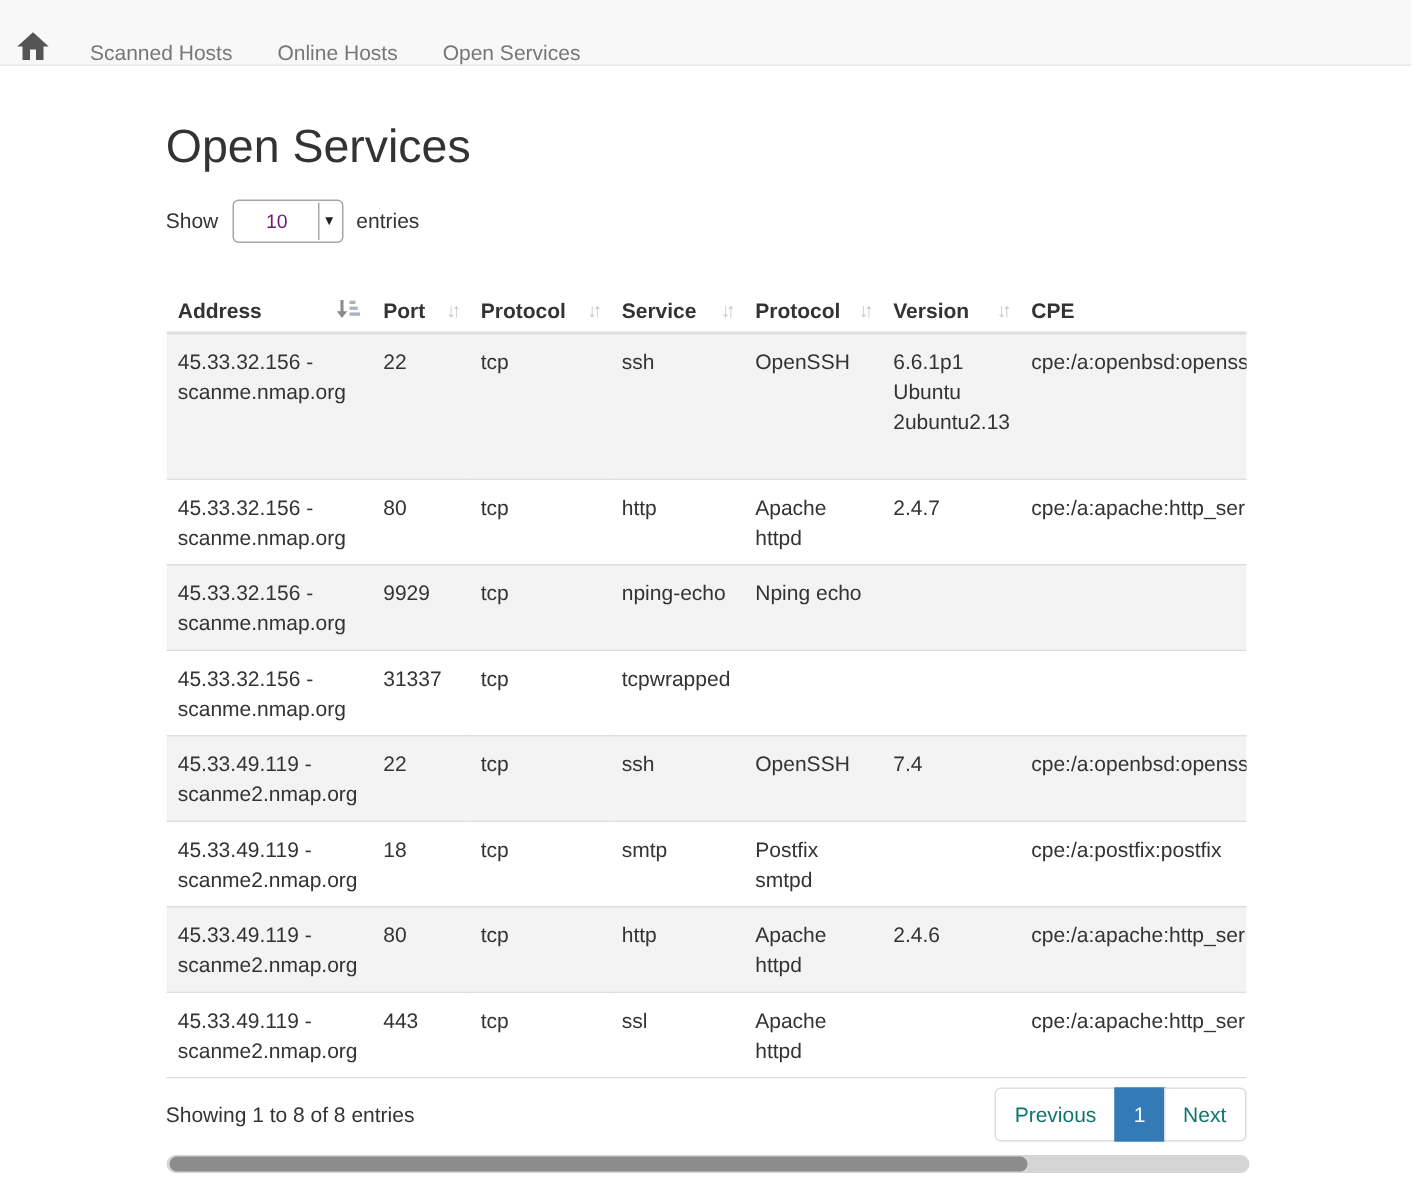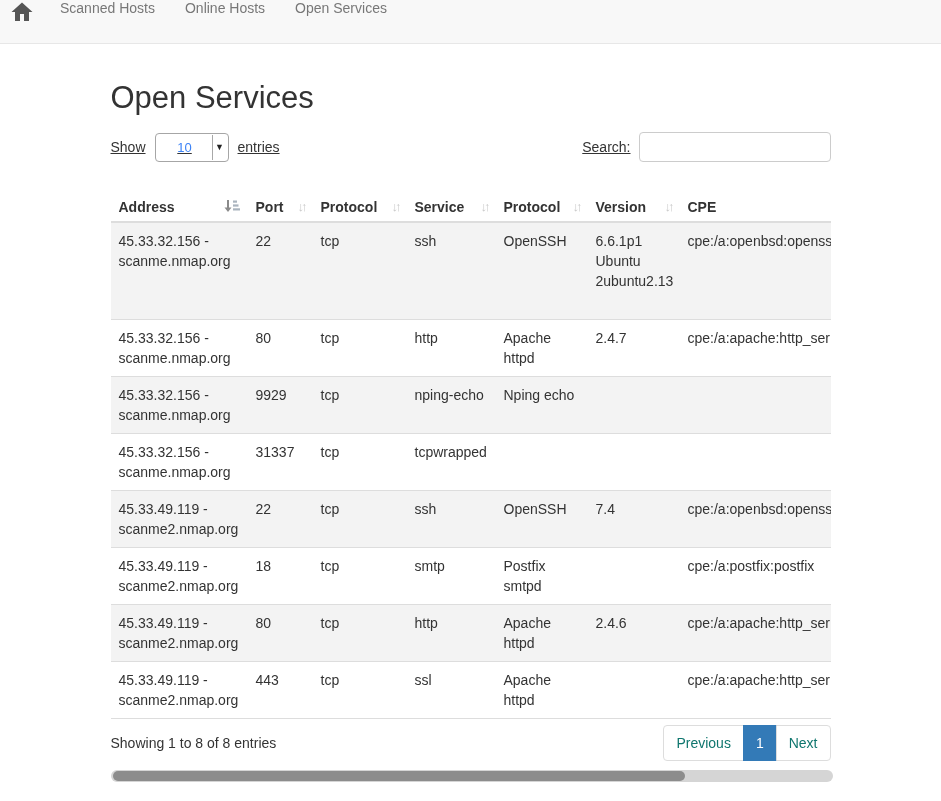--- a/index.html
+++ b/index.html
@@ -6,21 +6,21 @@
   html,body { margin:0; padding:0; background:#fff; }
   body {
     width: 941px; height: 801px; overflow: hidden;
     font-family: "Liberation Sans", "DejaVu Sans", sans-serif;
     font-size: 14px; color: #333;
   }
 
   
   .navbar {
     height: 44px; background: #f8f8f8; border-bottom: 1px solid #e7e7e7;
-    display: flex; align-items: flex-start;
+    display: flex; align-items: flex-end;
   }
   .navbar a { text-decoration: none; }
   .nav-brand {
     display: flex; align-items: center; padding: 0 10px 0 9px; color: #555;
   }
   .nav-brand svg { display: block; }
   .nav-link {
     display: flex; align-items: center; padding: 0 15px;
     color: #777; font-size: 14px;
   }
@@ -28,30 +28,30 @@
   
   .container { width: 750px; margin: 0 auto; padding: 0 15px; }
 
   h1.page-title {
     margin: 37px 0 0 0; font-size: 31px; line-height: 34px;
     font-weight: 400; color: #333;
   }
 
   
   .controls {
-    margin-top: 17px; display: flex; justify-content: space-between;
-    align-items: center; height: 30px; text-decoration: underline;
+    margin-top: 17px; display: flex; 
+    align-items: center; height: 30px;
   }
   .length-ctrl { display: flex; align-items: center; color: #333; }
   .page-size {
     width: 74px; height: 29px; margin: 0 9px;
     border: 1px solid #a6a6a6; border-radius: 4px; background: #fff;
     display: flex; align-items: center; position: relative; cursor: default;
   }
-  .page-size .val { flex: 1; text-align: center; padding-right: 14px; font-size: 13px; color:#3b82f6; }
+  .page-size .val { flex: 1; text-align: center; padding-right: 14px; font-size: 13px; color:#701a75; }
   .page-size .arrow-zone {
     position: absolute; right: 1px; top: 1px; bottom: 1px; width: 15px;
     border-left: 1px solid #a8a8a8; display: flex; align-items: center; justify-content: center;
     font-size: 9px; color: #222;
   }
   .search-ctrl { display: flex; align-items: center; }
   .search-ctrl label { margin-right: 8px; color: #333; }
   .search-input {
     width: 192px; height: 30px; border: 1px solid #ccc; border-radius: 4px;
     padding: 4px 8px; font-size: 14px; outline: none;
@@ -135,24 +135,20 @@
   <h1 class="page-title">Open Services</h1>
 
   <div class="controls">
     <div class="length-ctrl">
       <span>Show</span>
       <div class="page-size">
         <span class="val">10</span>
         <span class="arrow-zone">▼</span>
       </div>
       <span>entries</span>
-    </div>
-    <div class="search-ctrl">
-      <label>Search:</label>
-      <input class="search-input" type="text" value="" style="">
     </div>
   </div>
 
   <div class="table-scroll">
     <table class="services">
       <thead>
         <tr id="header-row">
             <th><span>Address</span><svg class="sort-asc-svg" width="16" height="14" viewBox="0 0 16 14">
                 <rect x="3" y="1" width="2" height="9" fill="#8a8a8a"></rect>
                 <path d="M0.5 8.5 L7.5 8.5 L4 13 Z" fill="#8a8a8a"></path>

